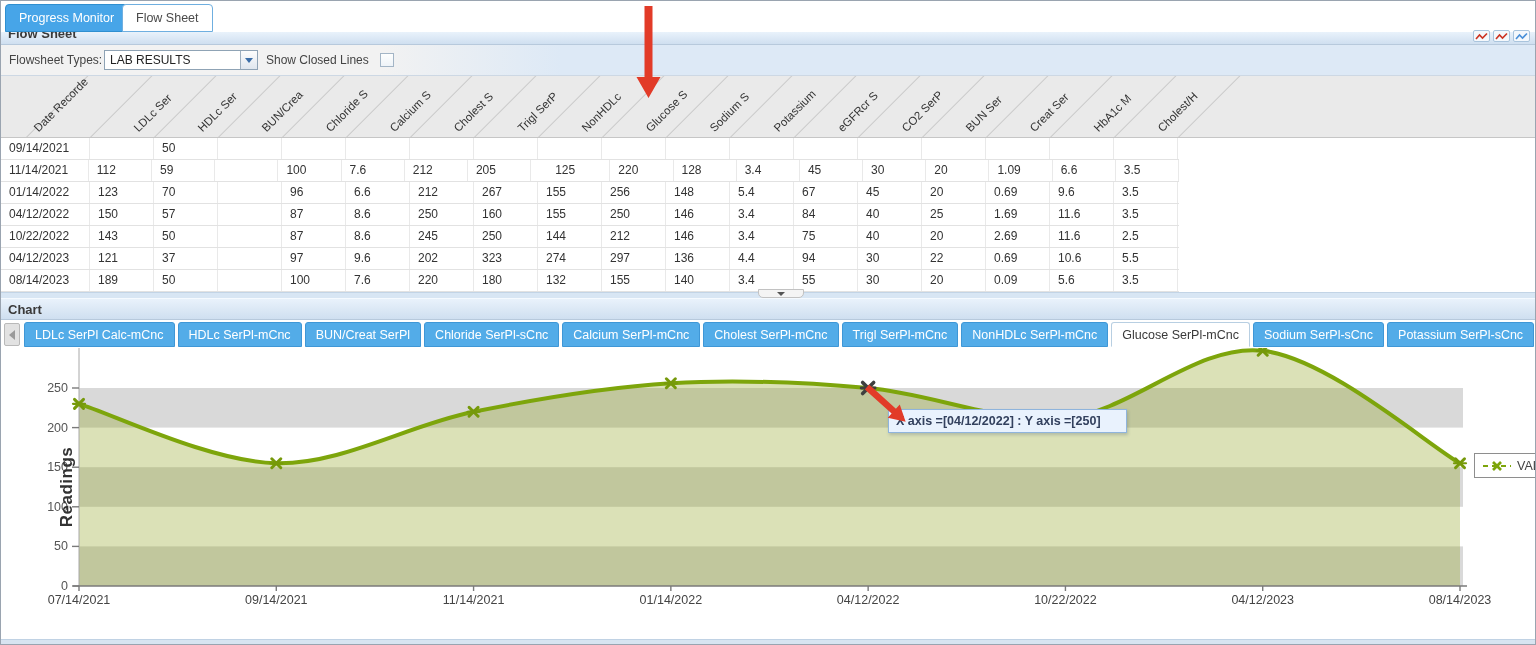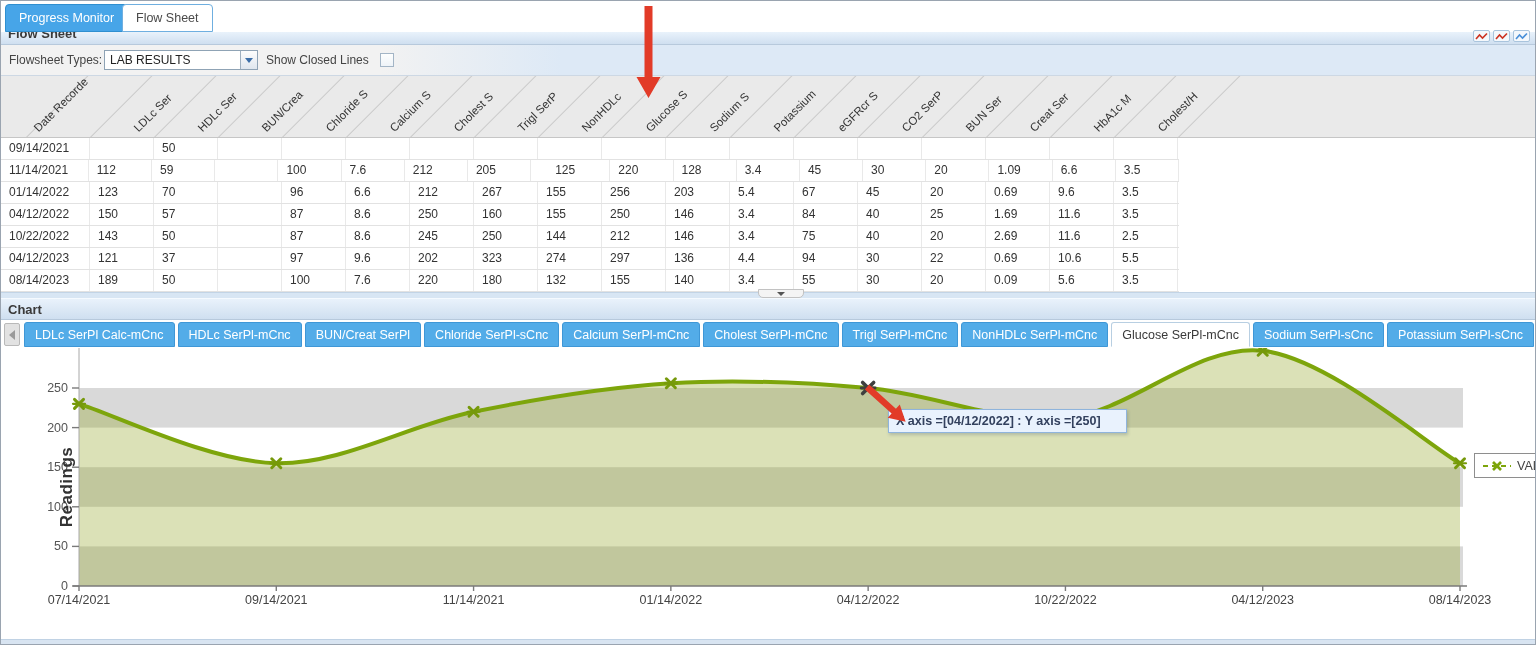--- a/index.html
+++ b/index.html
@@ -212,21 +212,21 @@
         <div class="gcell" style="width: 89px;">01/14/2022</div>
         <div class="gcell" style="width: 64px;">123</div>
         <div class="gcell" style="width: 64px;">70</div>
         <div class="gcell" style="width: 64px;"></div>
         <div class="gcell" style="width: 64px;">96</div>
         <div class="gcell" style="width: 64px;">6.6</div>
         <div class="gcell" style="width: 64px;">212</div>
         <div class="gcell" style="width: 64px;">267</div>
         <div class="gcell" style="width: 64px;">155</div>
         <div class="gcell" style="width: 64px;">256</div>
-        <div class="gcell" style="width: 64px;">203</div>
+        <div class="gcell" style="width: 64px;">148</div>
         <div class="gcell" style="width: 64px;">5.4</div>
         <div class="gcell" style="width: 64px;">67</div>
         <div class="gcell" style="width: 64px;">45</div>
         <div class="gcell" style="width: 64px;">20</div>
         <div class="gcell" style="width: 64px;">0.69</div>
         <div class="gcell" style="width: 64px;">9.6</div>
         <div class="gcell" style="width: 64px;">3.5</div>
       </div>
       <div class="grow">
         <div class="gcell" style="width: 89px;">04/12/2022</div>

